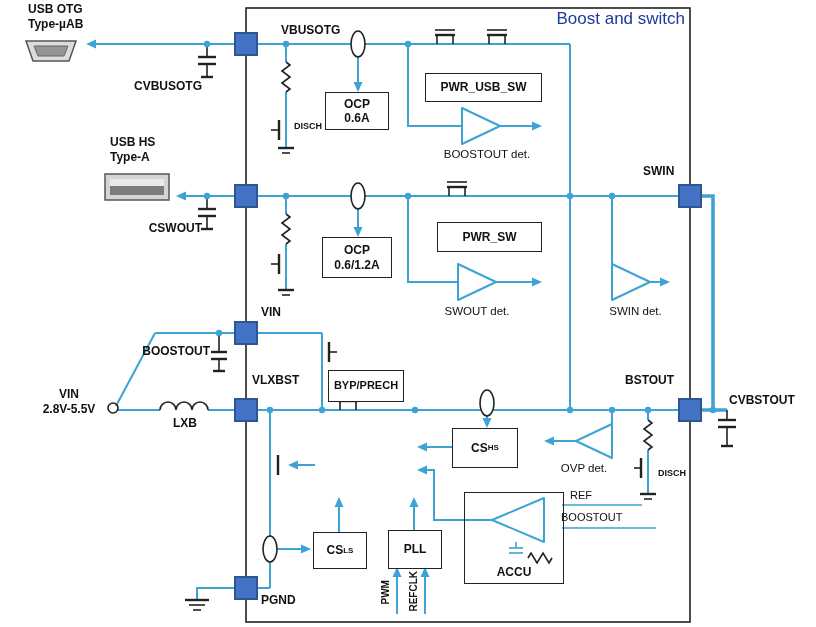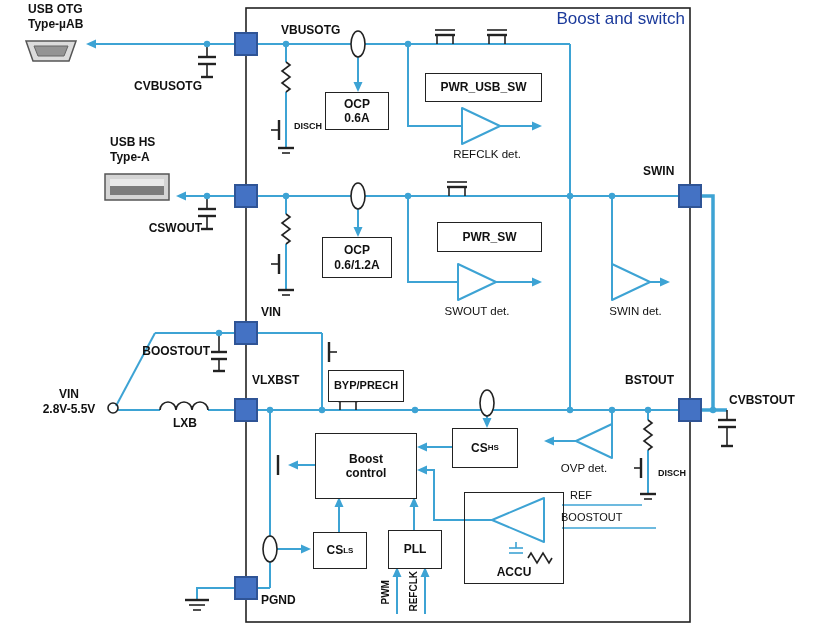--- a/index.html
+++ b/index.html
@@ -270,37 +270,35 @@
   </g>
 </svg>
 
 <div class="box" style="left:325px;top:92px;width:62px;height:36px;">OCP
 0.6A</div>
 <div class="box" style="left:425px;top:73px;width:115px;height:27px;">PWR_USB_SW</div>
 <div class="box" style="left:322px;top:237px;width:68px;height:39px;">OCP
 0.6/1.2A</div>
 <div class="box" style="left:437px;top:222px;width:103px;height:28px;">PWR_SW</div>
 <div class="box" style="left:328px;top:362px;width:74px;height:30px;font-size:11px;margin-top:8px;">BYP/PRECH</div>
-<div class="box" style="left:315px;top:433px;width:100px;height:64px;">Boost
-control</div>
 <div class="box" style="left:452px;top:428px;width:64px;height:38px;"><span>CS</span><sub>HS</sub></div>
 <div class="box" style="left:313px;top:532px;width:52px;height:35px;"><span>CS</span><sub>LS</sub></div>
 <div class="box" style="left:388px;top:530px;width:52px;height:37px;">PLL</div>
 <div class="box clear" style="left:464px;top:492px;width:98px;height:86px;">ACCU</div>
 
 <div class="title rgt" style="left:500px;top:9px;width:185px;">Boost and switch</div>
 
 <div class="lbl" style="left:261px;top:23px;margin-left:20px;">VBUSOTG</div>
 <div class="lbl" style="left:643px;top:164px;">SWIN</div>
 <div class="lbl" style="left:261px;top:305px;">VIN</div>
 <div class="lbl" style="left:252px;top:373px;">VLXBST</div>
 <div class="lbl" style="left:625px;top:373px;">BSTOUT</div>
 <div class="lbl" style="left:261px;top:593px;">PGND</div>
 
-<div class="lbl reg ctr" style="left:428px;top:147px;width:118px;">REFCLK det.</div>
+<div class="lbl reg ctr" style="left:428px;top:147px;width:118px;">BOOSTOUT det.</div>
 <div class="lbl reg ctr" style="left:418px;top:304px;width:118px;">SWOUT det.</div>
 <div class="lbl reg ctr" style="left:588px;top:304px;width:95px;">SWIN det.</div>
 <div class="lbl reg ctr" style="left:543px;top:461px;width:82px;">OVP det.</div>
 
 <div class="lbl tiny" style="left:294px;top:121px;">DISCH</div>
 <div class="lbl tiny" style="left:658px;top:468px;">DISCH</div>
 <div class="lbl reg" style="left:570px;top:489px;font-size:11px;">REF</div>
 <div class="lbl reg" style="left:561px;top:511px;font-size:11px;">BOOSTOUT</div>
 
 <div class="lbl vert" style="left:369px;top:586px;width:34px;">PWM</div>

